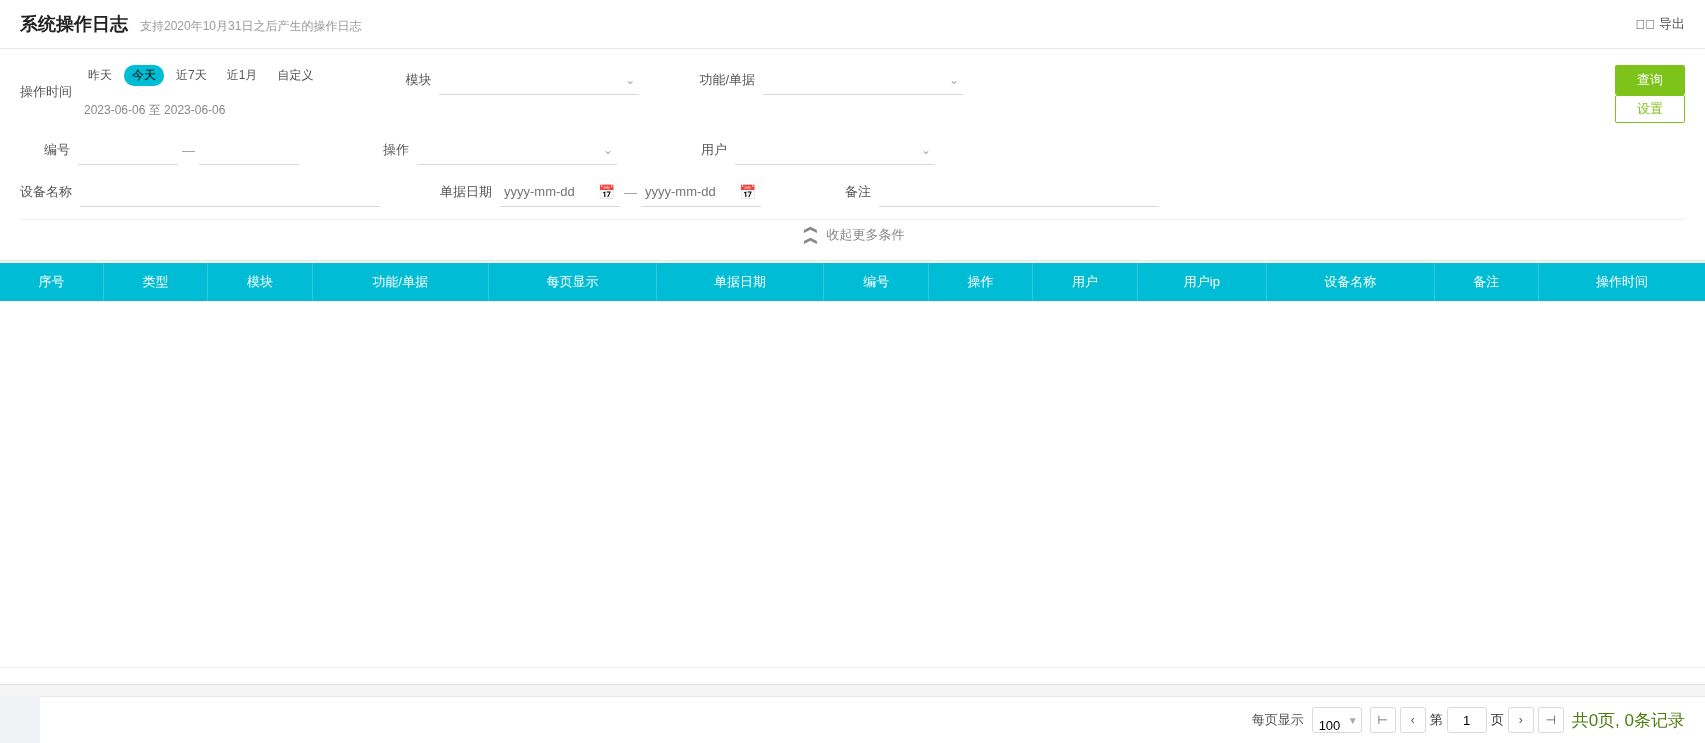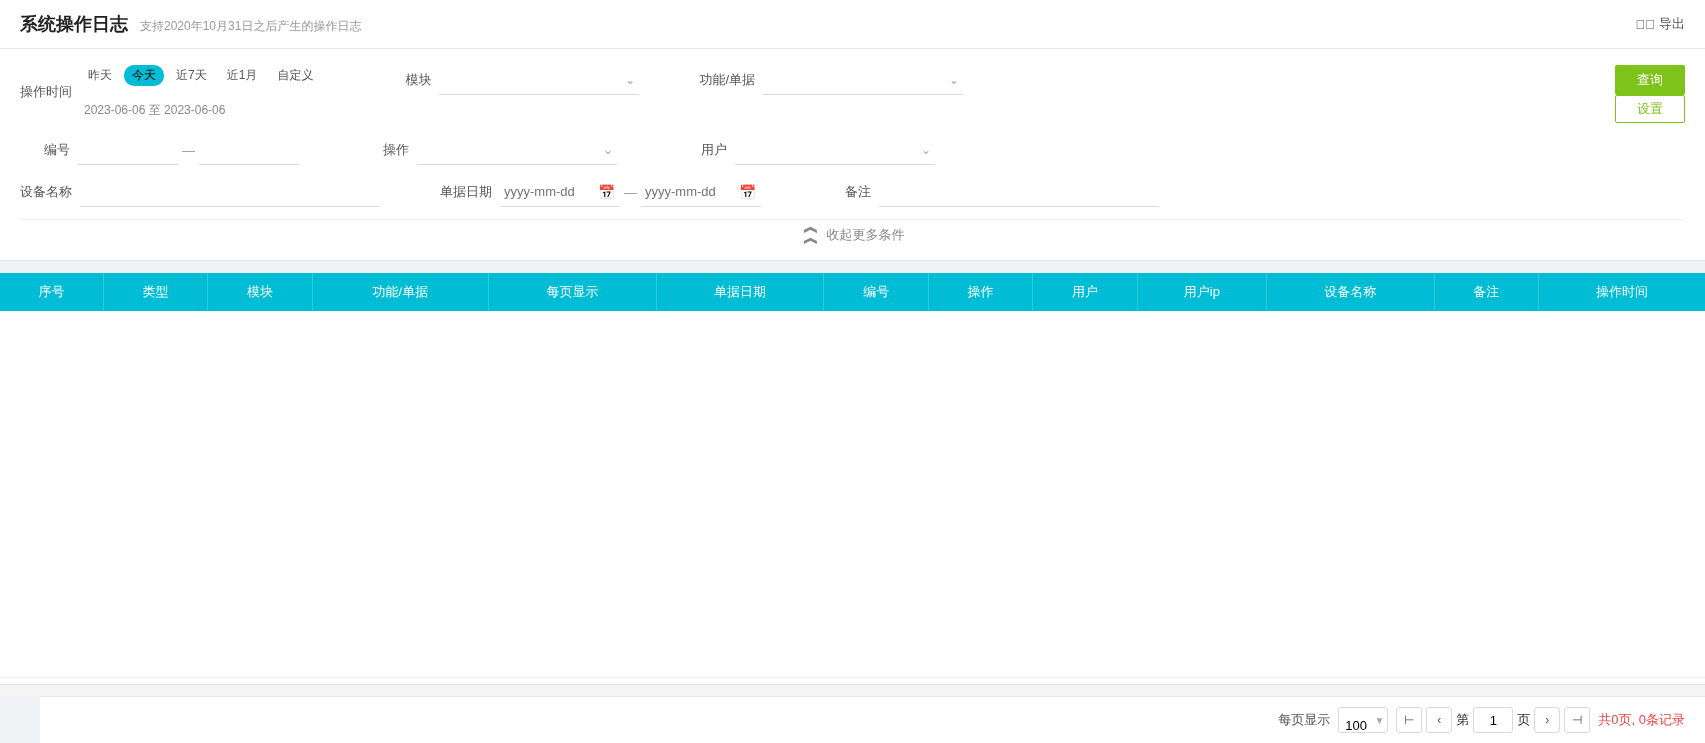--- a/index.html
+++ b/index.html
@@ -238,21 +238,21 @@
       align-items: center;
       gap: 4px;
       margin: 0 auto;
     }
 
     
     .table-container {
       flex: 1;
       background: #fff;
       overflow-x: auto;
-      margin-top: 12px;
+      margin-top: 2px;
     }
     table {
       width: 100%;
       border-collapse: collapse;
       min-width: 1600px;
     }
     thead tr {
       background: #00bcd4;
       color: #fff;
     }
@@ -348,22 +348,22 @@
     }
     .page-current-input {
       width: 40px;
       height: 26px;
       border: 1px solid #d9d9d9;
       text-align: center;
       font-size: 13px;
       border-radius: 3px;
     }
     .page-total-text {
-      color: #ef4444;
-      font-size: 13px;
+      color: #4d7c0f;
+      font-size: 17px;
     }
 
     
     .scrollbar-area {
       background: #f5f5f5;
       height: 12px;
       border-top: 1px solid #e0e0e0;
     }
   </style>
 </head>

